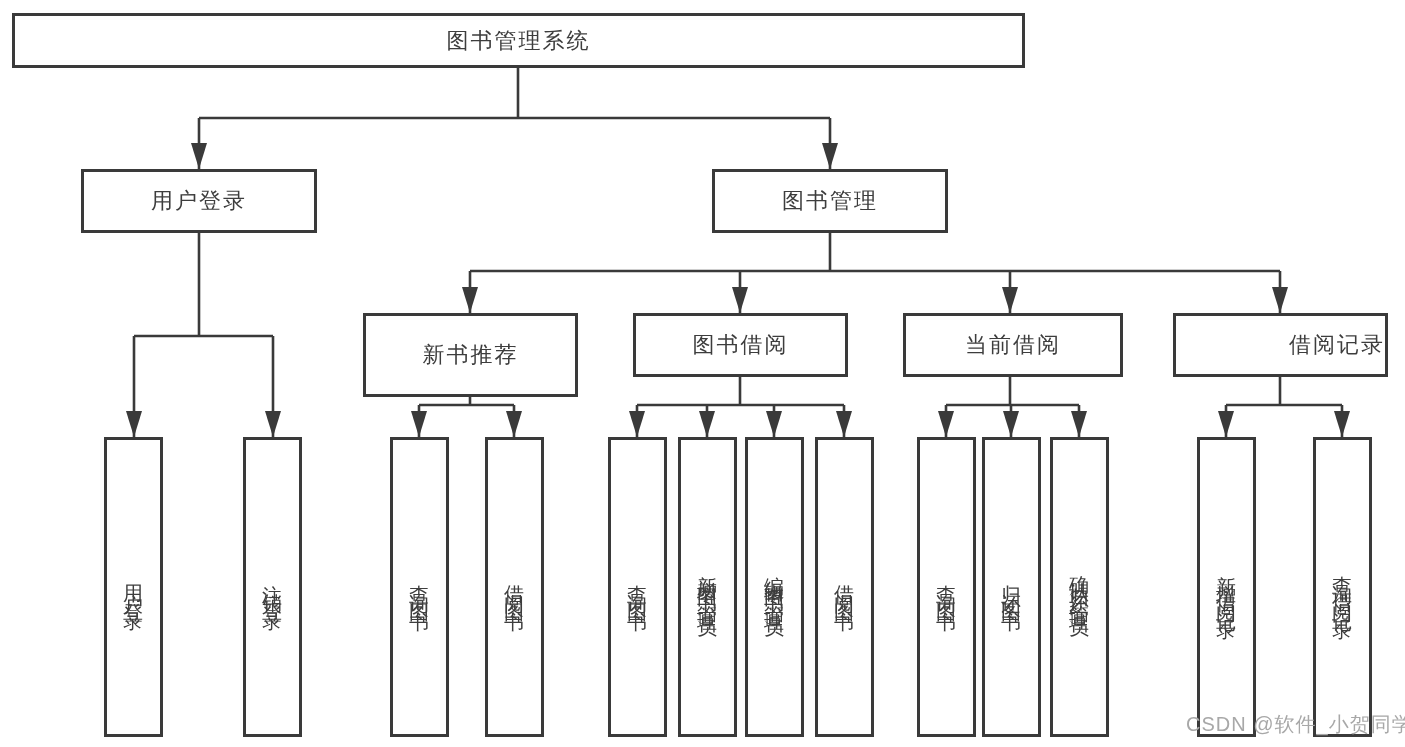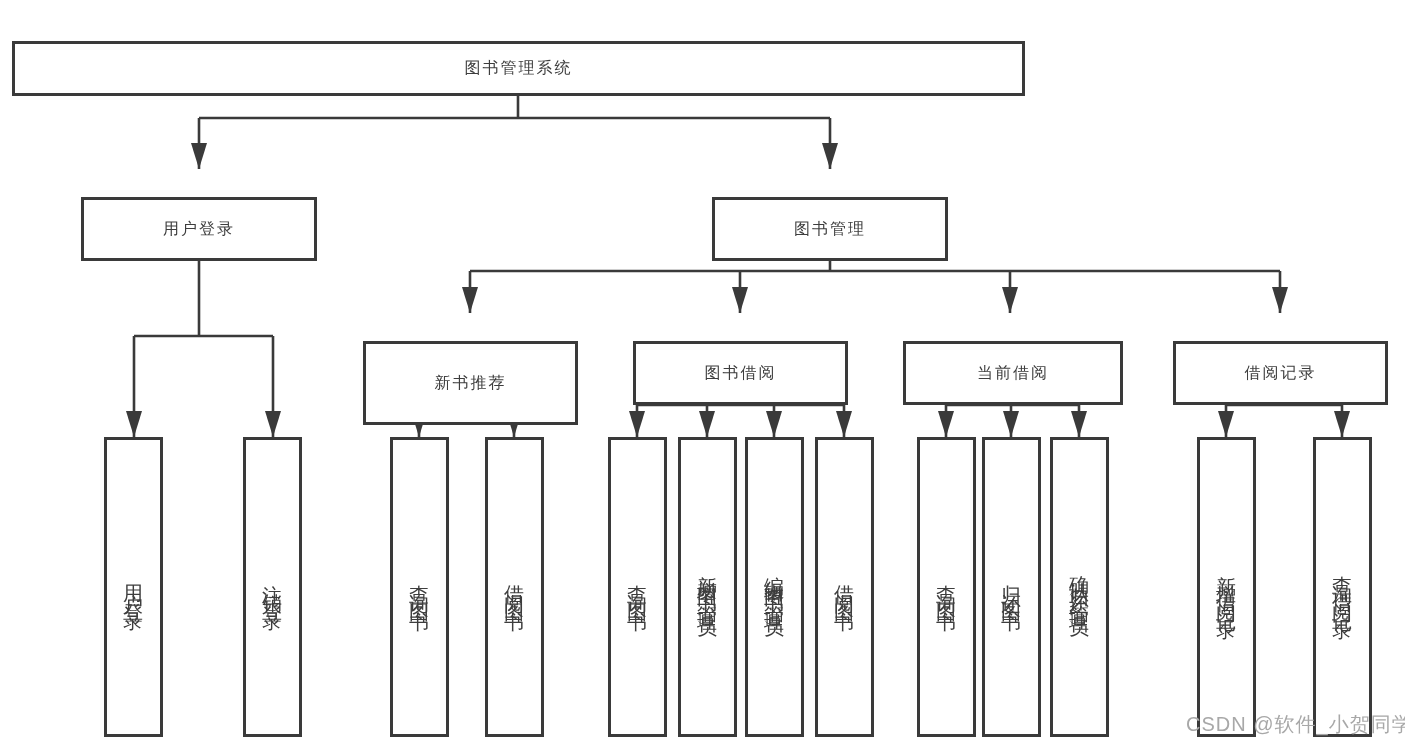--- a/index.html
+++ b/index.html
@@ -26,21 +26,21 @@
     position: absolute;
     box-sizing: border-box;
     background: #ffffff;
     border: 3px solid #3a3a3a;
     display: flex;
     align-items: center;
     justify-content: center;
     color: #3d3d3d;
     z-index: 2;
   }
-  .node.h { font-size: 16px; letter-spacing: 2px; margin-top: 28px; }
+  .node.h { font-size: 22px; letter-spacing: 2px; }
   .node.v {
     width: 59px;
     height: 300px;
     top: 437px;
   }
   .node.v .vtext {
     writing-mode: vertical-rl;
     text-orientation: mixed;
     font-size: 20px;
     letter-spacing: 9px;
@@ -128,21 +128,21 @@
 
   <div class="node h" style="left:363px; top:313px; width:215px; height:84px;">
     <span>新书推荐</span>
   </div>
   <div class="node h" style="left:633px; top:313px; width:215px; height:64px;">
     <span>图书借阅</span>
   </div>
   <div class="node h" style="left:903px; top:313px; width:220px; height:64px;">
     <span>当前借阅</span>
   </div>
-  <div class="node h" style="left:1173px; top:313px; width:215px; height:64px;">
+  <div class="node h" style="left:1173px; top:313px; width:215px; height:64px;justify-content:flex-end;">
     <span>借阅记录</span>
   </div>
 
   <div class="node v" style="left:104px;">
     <span class="vtext">用户登录</span>
   </div>
   <div class="node v" style="left:243px;">
     <span class="vtext">注销登录</span>
   </div>
 

